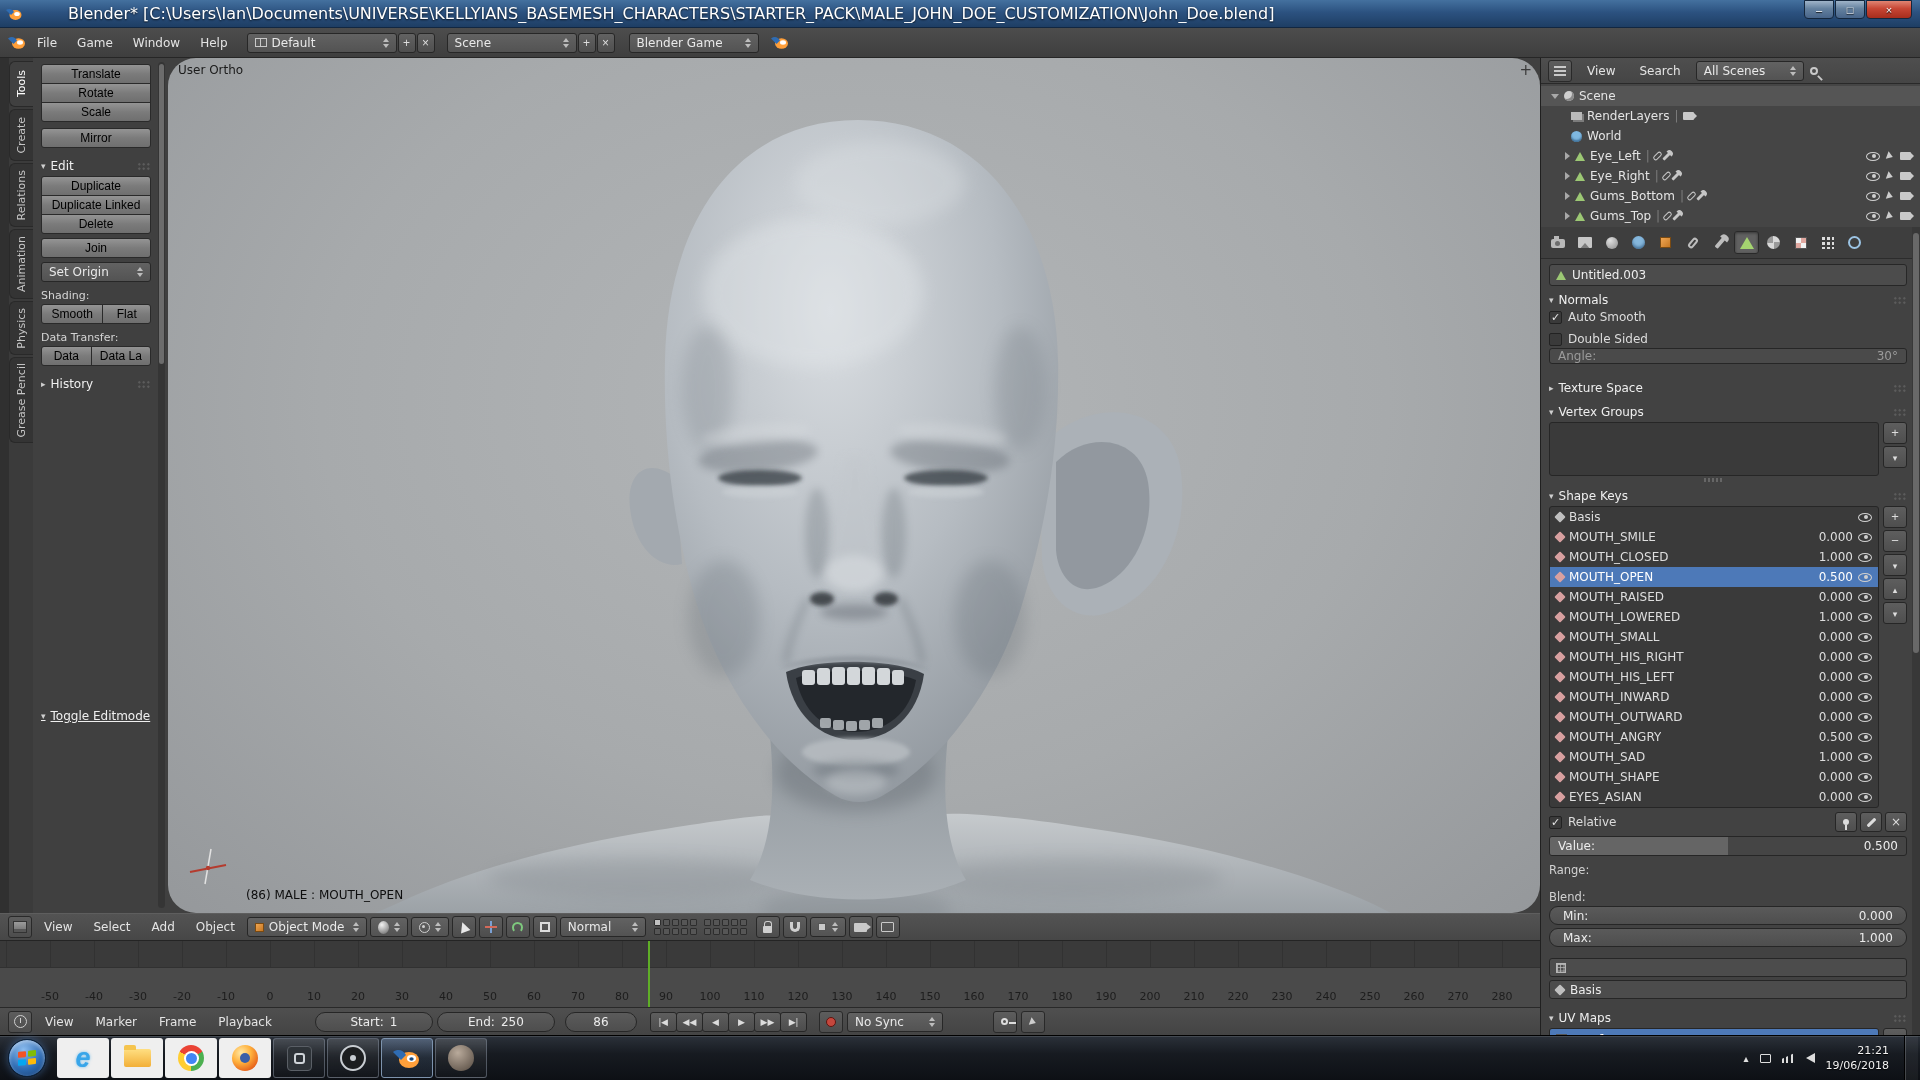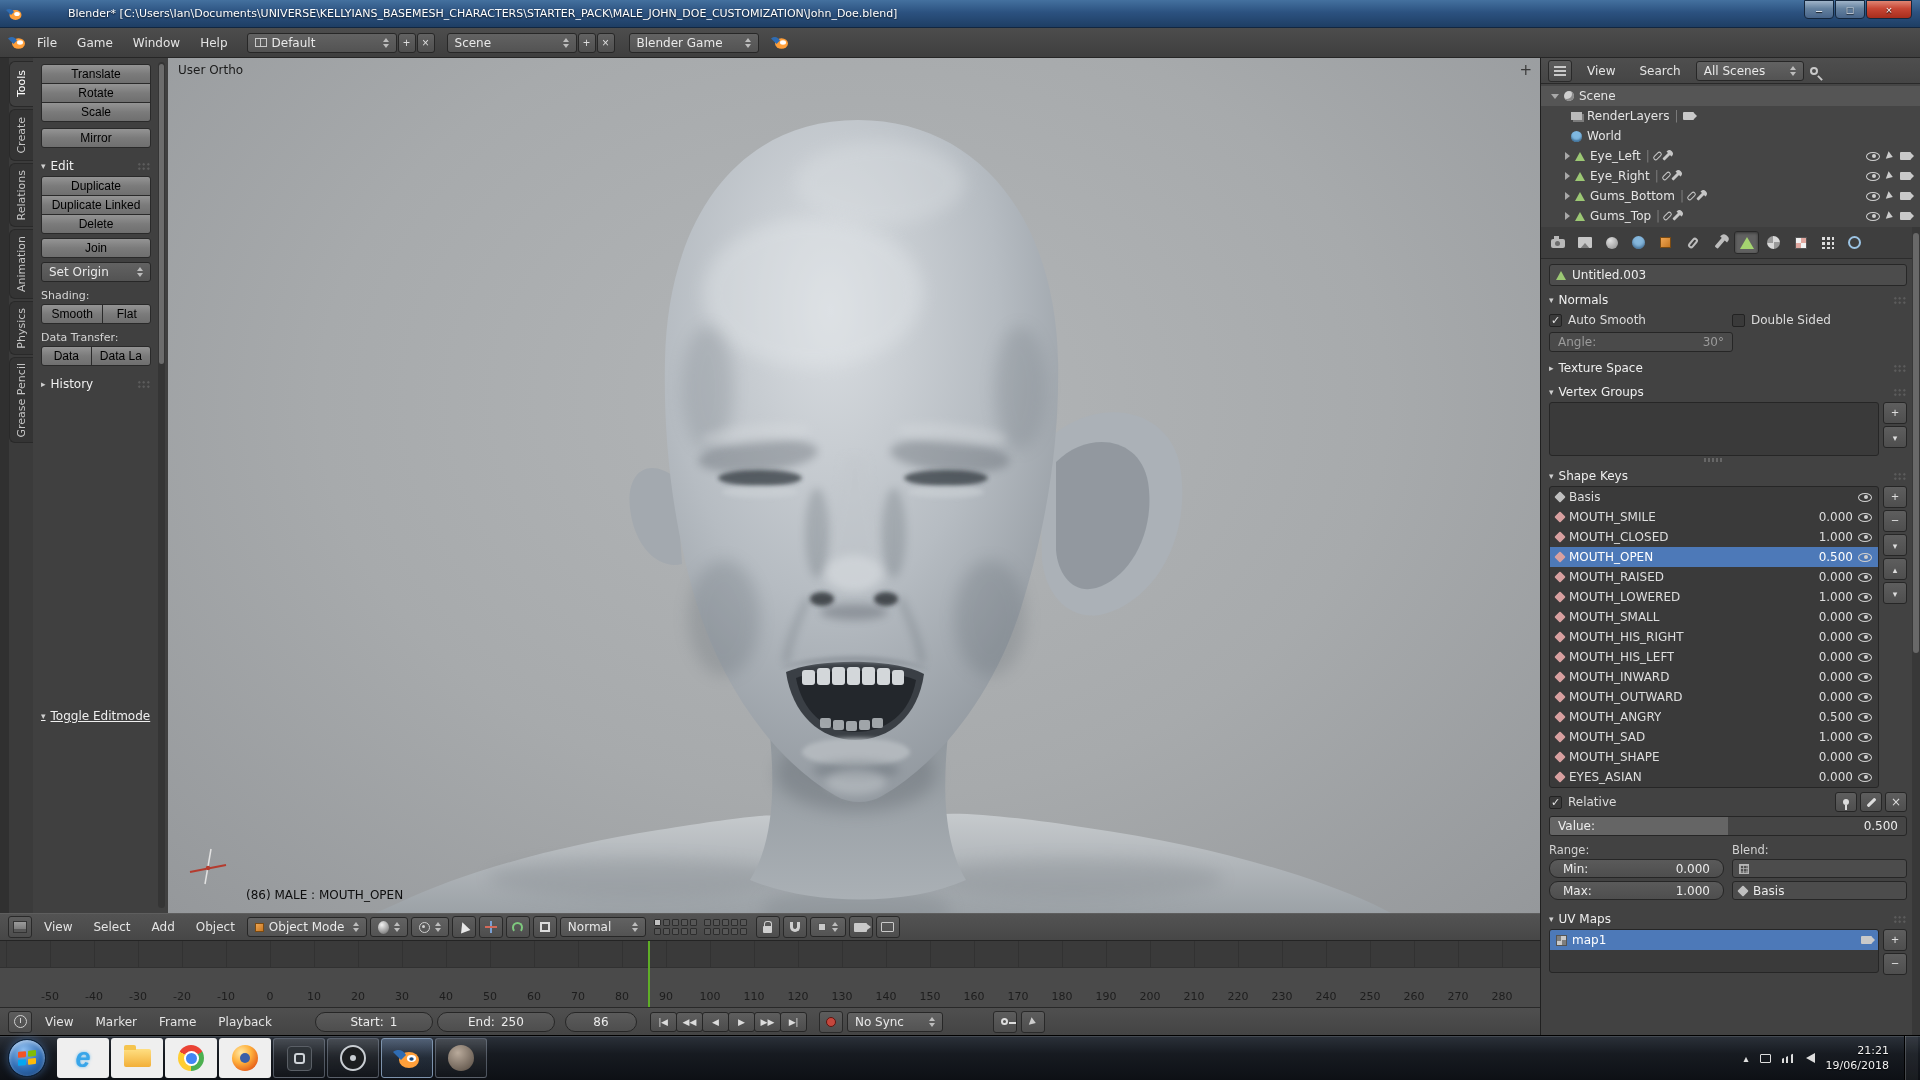--- a/index.html
+++ b/index.html
@@ -1,21 +1,21 @@
 <!DOCTYPE html>
 <html><head>
 <meta charset="utf-8">
 <style>
 *{margin:0;padding:0;box-sizing:border-box;}
 html,body{width:1920px;height:1080px;overflow:hidden;}
 body{font-family:"DejaVu Sans","Liberation Sans",sans-serif;font-size:12px;background:#404040;position:relative;color:#e0e0e0;}
 
 
 #titlebar{position:absolute;left:0;top:0;width:1920px;height:28px;background:linear-gradient(#44719f,#2c5280 45%,#1e3e64);display:flex;align-items:center;gap:6px;padding:0 6px;border-bottom:1px solid #122741;}
-.title-text{color:#fff;font-size:11px;text-shadow:0 1px 2px rgba(0,0,0,.8);white-space:nowrap;overflow:hidden;flex:1;padding-left:40px;}
+.title-text{color:#fff;font-size:16px;text-shadow:0 1px 2px rgba(0,0,0,.8);white-space:nowrap;overflow:hidden;flex:1;padding-left:40px;}
 .win-controls{display:flex;gap:1px;margin-left:auto;padding-right:2px;align-self:flex-start;}
 .win-btn{height:19px;border:1px solid #14273d;border-radius:0 0 4px 4px;color:#fff;font-size:11px;line-height:16px;text-align:center;width:30px;background:linear-gradient(#9fb4c9,#64819f 45%,#48658a);text-shadow:0 1px 1px #000;}
 .win-btn.close{width:46px;background:linear-gradient(#e08573,#c74634 45%,#a72d1d);}
 
 
 #info-header{position:absolute;left:0;top:28px;width:1920px;height:30px;background:linear-gradient(#4d4d4d,#3e3e3e);border-bottom:1px solid #262626;display:flex;align-items:center;gap:2px;padding:0 8px;}
 .menu-txt{padding:0 9px;color:#e4e4e4;}
 .stats{color:#c0c0c0;font-size:11.5px;margin-left:8px;white-space:nowrap;}
 .dd{display:flex;align-items:center;gap:5px;height:20px;padding:0 7px;background:linear-gradient(#626262,#535353);border:1px solid #272727;border-radius:3px;color:#e9e9e9;}
 .updown{margin-left:auto;display:flex;flex-direction:column;gap:2px;}
@@ -48,21 +48,21 @@
 .row2 .btn + .btn{border-radius:0 3px 3px 0;margin-left:-1px;}
 .shelf-label{color:#d5d5d5;font-size:11px;margin:7px 0 2px;}
 .phdr{display:flex;align-items:center;gap:5px;color:#efefef;font-size:12px;height:20px;}
 .phdr::before{content:"▾";font-size:9px;color:#cfcfcf;}
 .phdr.closed::before{content:"▸";}
 .dots{margin-left:auto;width:14px;height:9px;background-image:radial-gradient(#5e5e5e 1px,transparent 1.3px);background-size:4.5px 4.5px;}
 .mt4{margin-top:4px;}.mt6{margin-top:6px;}.mt8{margin-top:8px;}
 .toggle-editmode{position:absolute;left:8px;top:648px;width:118px;text-decoration:underline;}
 
 
-#viewport{position:absolute;left:168px;top:0;width:1372px;height:855px;background:radial-gradient(ellipse at 50% 40%,#b3b6b8 0%,#a7aaac 55%,#95989b 100%);overflow:hidden;}
+#viewport{position:absolute;left:168px;top:0;width:1372px;height:855px;background:radial-gradient(ellipse at 50% 40%,#b3b6b8 0%,#a7aaac 55%,#95989b 100%);overflow:hidden;border-radius:28px;}
 #head-svg{position:absolute;left:0;top:0;}
 .vp-label{position:absolute;left:10px;top:5px;color:#1b1b1b;}
 .vp-status{position:absolute;left:78px;top:830px;color:#0e0e0e;}
 .vp-plus{position:absolute;right:8px;top:3px;color:#3a3a3a;font-size:15px;}
 .axis-gizmo{position:absolute;left:16px;top:784px;}
 
 
 #vp-header{position:absolute;left:0;top:855px;width:1540px;height:28px;background:linear-gradient(#535353,#474747);border-top:1px solid #5e5e5e;border-bottom:1px solid #242424;display:flex;align-items:center;gap:3px;padding:0 8px;color:#e2e2e2;}
 .hbtn{height:22px;min-width:24px;display:flex;align-items:center;justify-content:center;gap:3px;background:linear-gradient(#5d5d5d,#4d4d4d);border:1px solid #292929;border-radius:3px;padding:0 3px;}
 .i-vped{width:14px;height:12px;background:linear-gradient(#9c9c9c,#6e6e6e);border:1px solid #333;box-shadow:inset 0 -3px 0 #565656;}
@@ -150,21 +150,21 @@
 .pt-tri{width:0;height:0;border-left:7px solid transparent;border-right:7px solid transparent;border-bottom:12px solid #a5d470;}
 .pt-mat{width:13px;height:13px;border-radius:50%;background:conic-gradient(#d9d9d9 0 90deg,#9a9a9a 0 180deg,#d9d9d9 0 270deg,#9a9a9a 0);}
 .pt-tex{width:12px;height:12px;background:conic-gradient(#e0a8a0 0 90deg,#f2f2f2 0 180deg,#e0a8a0 0 270deg,#f2f2f2 0);border:1px solid #555;}
 .pt-part{width:13px;height:13px;background-image:radial-gradient(#ddd 1.5px,transparent 2px);background-size:5px 5px;}
 .pt-phys{width:13px;height:13px;border:2px solid #9cc4e4;border-radius:50%;}
 .prop-body{padding:3px 14px 0 8px;position:relative;}
 .name-field{display:flex;align-items:center;gap:6px;height:22px;background:#4c4c4c;border:1px solid #272727;border-radius:3px;padding:0 6px;margin:2px 0 4px;color:#ededed;}
 .cb{width:13px;height:13px;background:#3a3a3a;border:1px solid #222;border-radius:2px;position:relative;flex:none;}
 .cb.checked::after{content:"✓";color:#e8e8e8;font-size:11px;position:absolute;top:-1px;left:1px;}
 .cbrow{display:flex;align-items:center;gap:6px;height:20px;color:#dcdcdc;}
-.cols{display:flex;gap:8px;}
+.cols{display:flex;gap:8px;flex-direction:column;}
 .col{flex:1;min-width:0;}
 .slider{position:relative;height:20px;background:#454545;border:1px solid #262626;border-radius:3px;overflow:hidden;display:flex;align-items:center;justify-content:space-between;padding:0 8px;color:#ececec;}
 .slider .fill{position:absolute;left:0;top:0;bottom:0;width:50%;background:#656565;}
 .slider span{position:relative;}
 .slider.disabled{background:#4a4a4a;color:#9b9b9b;}
 .listbox{background:#3a3a3a;border:1px solid #262626;border-radius:3px;overflow:hidden;}
 .lrow{height:20px;display:flex;align-items:center;gap:5px;padding:0 6px;color:#dedede;}
 .lrow.selected{background:#4d79b8;color:#fff;}
 .sk-wrap{display:flex;gap:4px;}
 .sk-list{flex:1;min-width:0;}

